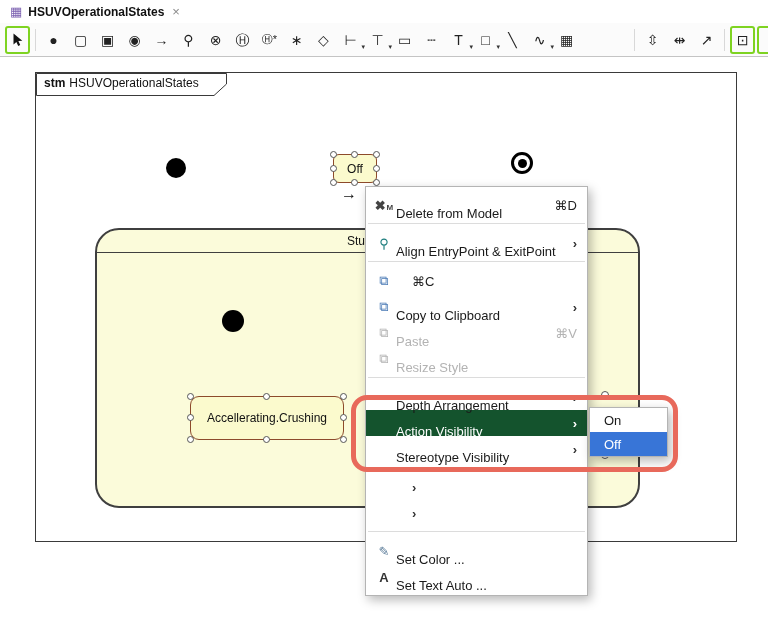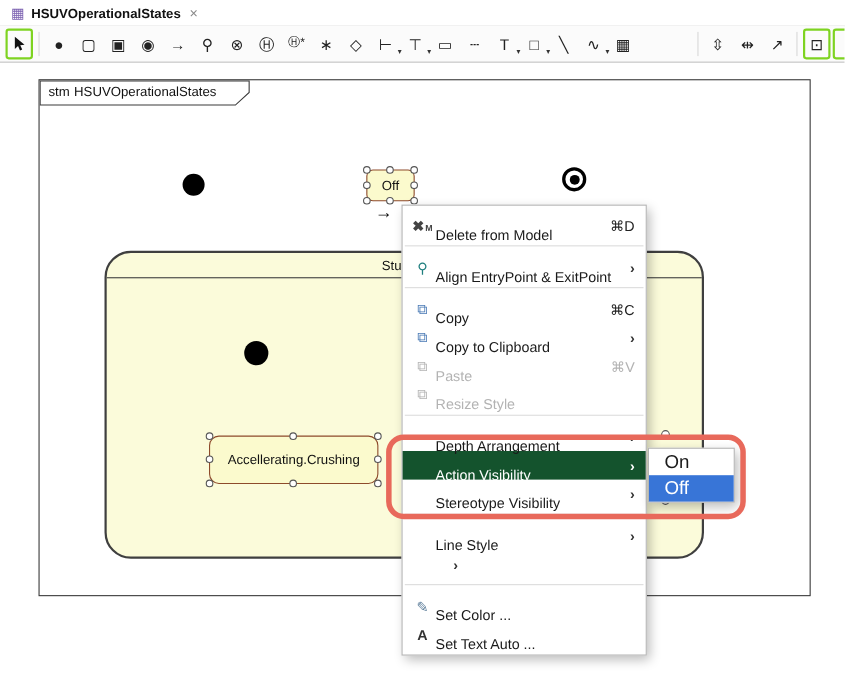--- a/index.html
+++ b/index.html
@@ -27,21 +27,21 @@
   .tool .caret{position:absolute;right:-4px;bottom:1px;font-size:7px;color:#333;}
   .tsep{width:1px;height:22px;background:#d8d8d8;margin:0 4px;flex:0 0 auto;}
   .tspacer{flex:1 1 auto;}
   .tool.edge{margin-right:-14px;}
 
   
   .frame{position:absolute;left:35px;top:72px;width:700px;height:468px;
          border:1px solid #3a3a3a;background:#fff;z-index:0;}
   .frame-tab{position:absolute;left:36px;top:73px;z-index:2;}
   .frame-tab-text{position:absolute;left:44px;top:76px;font-size:12px;color:#111;z-index:3;}
-  .frame-kw{font-weight:normal;}
+  .frame-kw{font-weight:bold;}
   .frame-name{margin-left:4px;}
 
   .idot{position:absolute;background:#000;border-radius:50%;z-index:3;}
   .final{position:absolute;left:511px;top:152px;width:22px;height:22px;border:3px solid #000;
          border-radius:50%;box-sizing:border-box;z-index:3;display:flex;align-items:center;justify-content:center;}
   .final-inner{width:9px;height:9px;background:#000;border-radius:50%;}
 
   .state{position:absolute;box-sizing:border-box;background:#fbfacd;border:1.5px solid #8d4a2b;
          display:flex;align-items:center;justify-content:center;font-size:12px;color:#111;z-index:3;}
   .state-off{left:333px;top:154px;width:44px;height:29px;border-radius:6px;}
@@ -78,21 +78,21 @@
   .msep{height:1px;background:#dcdcdc;margin:5px 2px 6px 2px;}
   .ic-del{color:#444;font-weight:bold;}
   .ic-sub{font-size:8px;margin-left:1px;margin-top:4px;font-weight:bold;color:#444;}
   .ic-entry{color:#1e7e7e;}
   .ic-copy{color:#4a7ab5;}
   .ic-brush{color:#5b7c99;}
   .ic-a{color:#333;font-weight:bold;}
 
   
   .submenu{position:absolute;left:589px;top:407px;width:79px;box-sizing:border-box;background:#fff;
-           border:1px solid #b4b4b4;box-shadow:3px 4px 10px rgba(0,0,0,.28);z-index:25;font-size:17px;}
+           border:1px solid #b4b4b4;box-shadow:3px 4px 10px rgba(0,0,0,.28);z-index:25;font-size:13px;}
   .smi{height:24px;display:flex;align-items:center;padding-left:14px;color:#1a1a1a;}
   .smi.hl{background:#3875d7;color:#fff;}
 
   
   .annotation{position:absolute;left:351px;top:395px;width:327px;height:77px;box-sizing:border-box;
               border:5px solid #e8695b;border-radius:16px;z-index:40;pointer-events:none;}
 </style>
 </head>
 <body>
 
@@ -260,21 +260,20 @@
     </div>
     <div class="msep"></div>
     <div class="mi">
       <span class="ic ic-entry">⚲</span>
       <span class="lbl">Align EntryPoint &amp; ExitPoint</span>
       <span class="arr">›</span>
     </div>
     <div class="msep"></div>
     <div class="mi">
       <span class="ic ic-copy">⧉</span>
-      <span class="lbl">Copy</span>
       <span class="sc">⌘C</span>
     </div>
     <div class="mi">
       <span class="ic ic-copy">⧉</span>
       <span class="lbl">Copy to Clipboard</span>
       <span class="arr">›</span>
     </div>
     <div class="mi disabled">
       <span class="ic">⧉</span>
       <span class="lbl">Paste</span>
@@ -296,21 +295,20 @@
       <span class="arr">›</span>
     </div>
     <div class="mi">
       <span class="ic"></span>
       <span class="lbl">Stereotype Visibility</span>
       <span class="arr">›</span>
     </div>
     <div class="msep"></div>
     <div class="mi">
       <span class="ic"></span>
-      <span class="lbl">Line Style</span>
       <span class="arr">›</span>
     </div>
     <div class="mi">
       <span class="ic"></span>
       <span class="arr">›</span>
     </div>
     <div class="msep"></div>
     <div class="mi">
       <span class="ic ic-brush">✎</span>
       <span class="lbl">Set Color ...</span>

